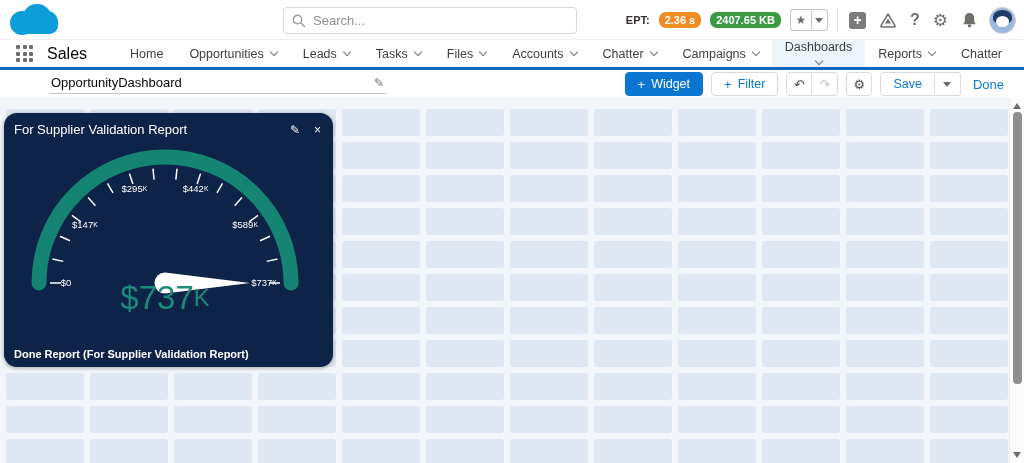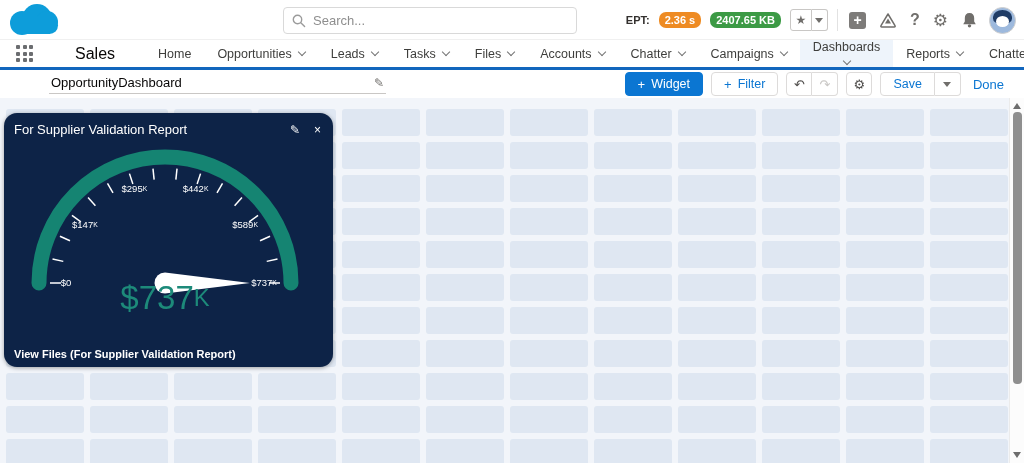--- a/index.html
+++ b/index.html
@@ -35,21 +35,21 @@
   .qm span { font-size:16px; font-weight:bold; color:#706e6b; }
   .gearbtn span { font-size:17px; }
   .avatar { width:27px; height:27px; border-radius:50%; background:#9db9dd; border:1px solid #cfcfcf; position:relative; overflow:hidden; cursor:pointer; }
   .avatar .hair { position:absolute; left:3px; top:2px; width:19px; height:14px; border-radius:50% 50% 40% 40%; background:#1f3c66; }
   .avatar .face { position:absolute; left:6px; top:8px; width:13px; height:11px; border-radius:50%; background:#fff; }
 
   
   .navbar { height:30px; background:#fff; display:flex; align-items:stretch; border-bottom:3px solid var(--nav-underline); padding-left:16px; }
   .waffle { display:grid; grid-template-columns:repeat(3,4px); gap:2.5px; align-self:center; margin-right:14px; cursor:pointer; }
   .waffle i { width:4px; height:4px; border-radius:1px; background:#6b6d70; }
-  .appname { font-size:16px; color:#080707; align-self:center; margin-right:30px;margin-left:28px; }
+  .appname { font-size:16px; color:#080707; align-self:center; margin-right:30px; }
   .tabs { display:flex; align-items:stretch; }
   .tab { display:flex; align-items:center; gap:7px; padding:0 13px; font-size:12.5px; color:#3e3e3c; cursor:pointer; white-space:nowrap; }
   .tab.active { background:#eef4fb;flex-direction:column; }
   .chev { width:6px; height:6px; border-right:1.4px solid #747474; border-bottom:1.4px solid #747474; transform:rotate(45deg); margin-top:-3px; display:inline-block; }
 
   
   .toolbar { height:28px; background:#fff; display:flex; align-items:center; padding:0 16px 0 8px; }
   .namefield { width:337px; display:flex; align-items:center; justify-content:space-between; border-bottom:1px solid #c9c7c5; padding:1px 2px 3px 2px; font-size:13px; color:#080707; cursor:text;margin-left:41px; }
   .namefield .pencil { color:#706e6b; font-size:12px; cursor:pointer; }
   .actions { margin-left:auto; display:flex; align-items:center; gap:8px; }
@@ -401,21 +401,21 @@
             <line x1="276" y1="138" x2="265" y2="138" stroke="#fff" stroke-width="1.5"></line>
             <text x="62" y="138" fill="#ffffff" font-size="9.5" text-anchor="middle" dominant-baseline="middle" font-family="Liberation Sans, sans-serif">$0</text>
             <text x="80.90731755688022" y="79.80926002304514" fill="#ffffff" font-size="9.5" text-anchor="middle" dominant-baseline="middle" font-family="Liberation Sans, sans-serif"><tspan>$147</tspan><tspan font-size="0.72em">K</tspan></text>
             <text x="130.4073175568802" y="43.84540488677979" fill="#ffffff" font-size="9.5" text-anchor="middle" dominant-baseline="middle" font-family="Liberation Sans, sans-serif"><tspan>$295</tspan><tspan font-size="0.72em">K</tspan></text>
             <text x="191.5926824431198" y="43.845404886779804" fill="#ffffff" font-size="9.5" text-anchor="middle" dominant-baseline="middle" font-family="Liberation Sans, sans-serif"><tspan>$442</tspan><tspan font-size="0.72em">K</tspan></text>
             <text x="241.0926824431198" y="79.80926002304517" fill="#ffffff" font-size="9.5" text-anchor="middle" dominant-baseline="middle" font-family="Liberation Sans, sans-serif"><tspan>$589</tspan><tspan font-size="0.72em">K</tspan></text>
             <text x="260" y="138" fill="#ffffff" font-size="9.5" text-anchor="middle" dominant-baseline="middle" font-family="Liberation Sans, sans-serif"><tspan>$737</tspan><tspan font-size="0.72em">K</tspan></text>
             <path d="M 161 127.5 A 10.5 10.5 0 1 0 161 148.5 L 246 138 Z" fill="#ffffff"></path>
             <text x="161" y="155" fill="#1d8a7a" font-size="33" text-anchor="middle" dominant-baseline="middle" font-family="Liberation Sans, sans-serif"><tspan>$737</tspan><tspan font-size="0.72em">K</tspan></text>
           </svg></div>
-      <div class="wfoot">View Files (For Supplier Validation Report)</div>
+      <div class="wfoot">Done Report (For Supplier Validation Report)</div>
     </section>
 
     <div class="scrollbar">
       <i class="sb-up"></i>
       <i class="sb-thumb"></i>
       <i class="sb-down"></i>
     </div>
   </main>
 </div>
 

